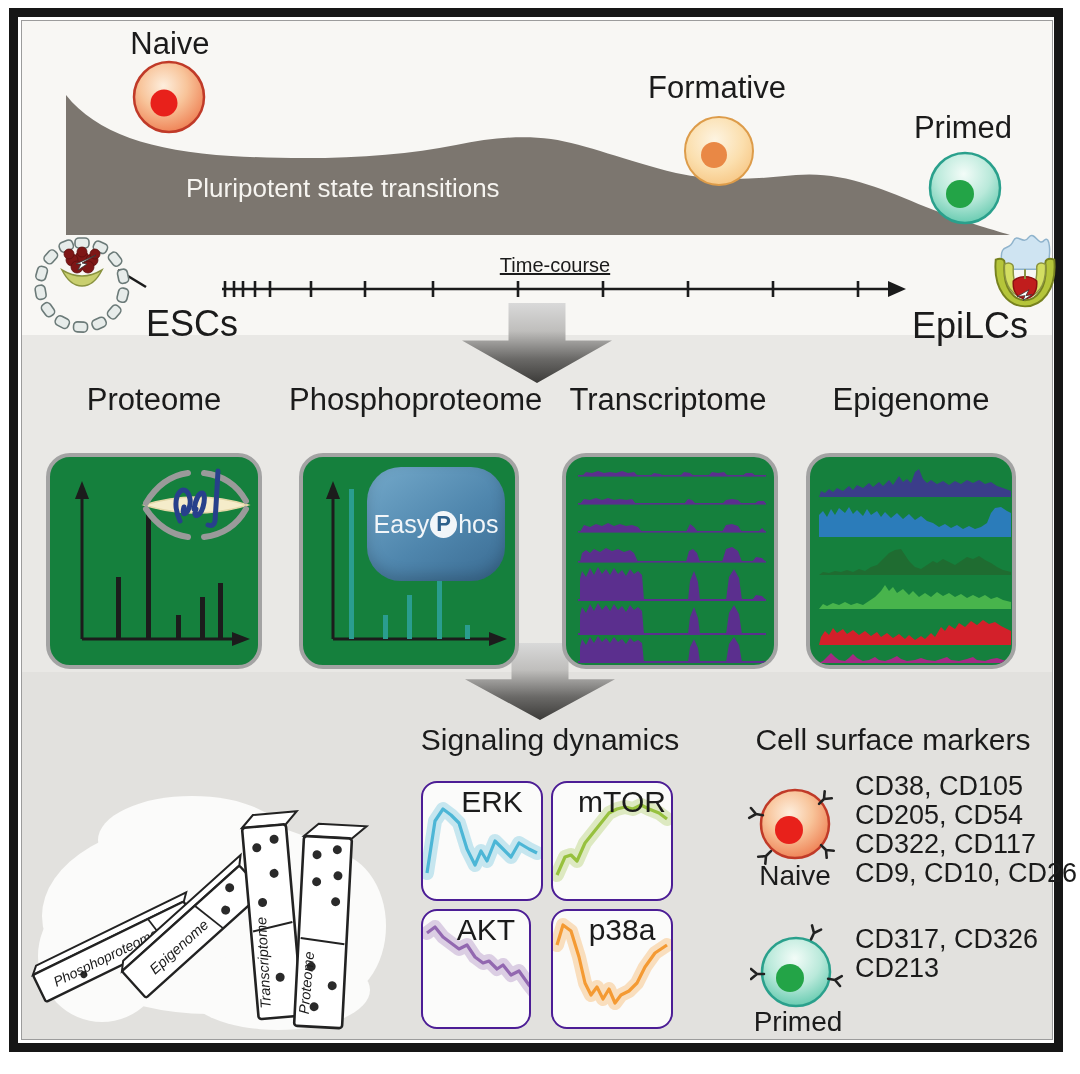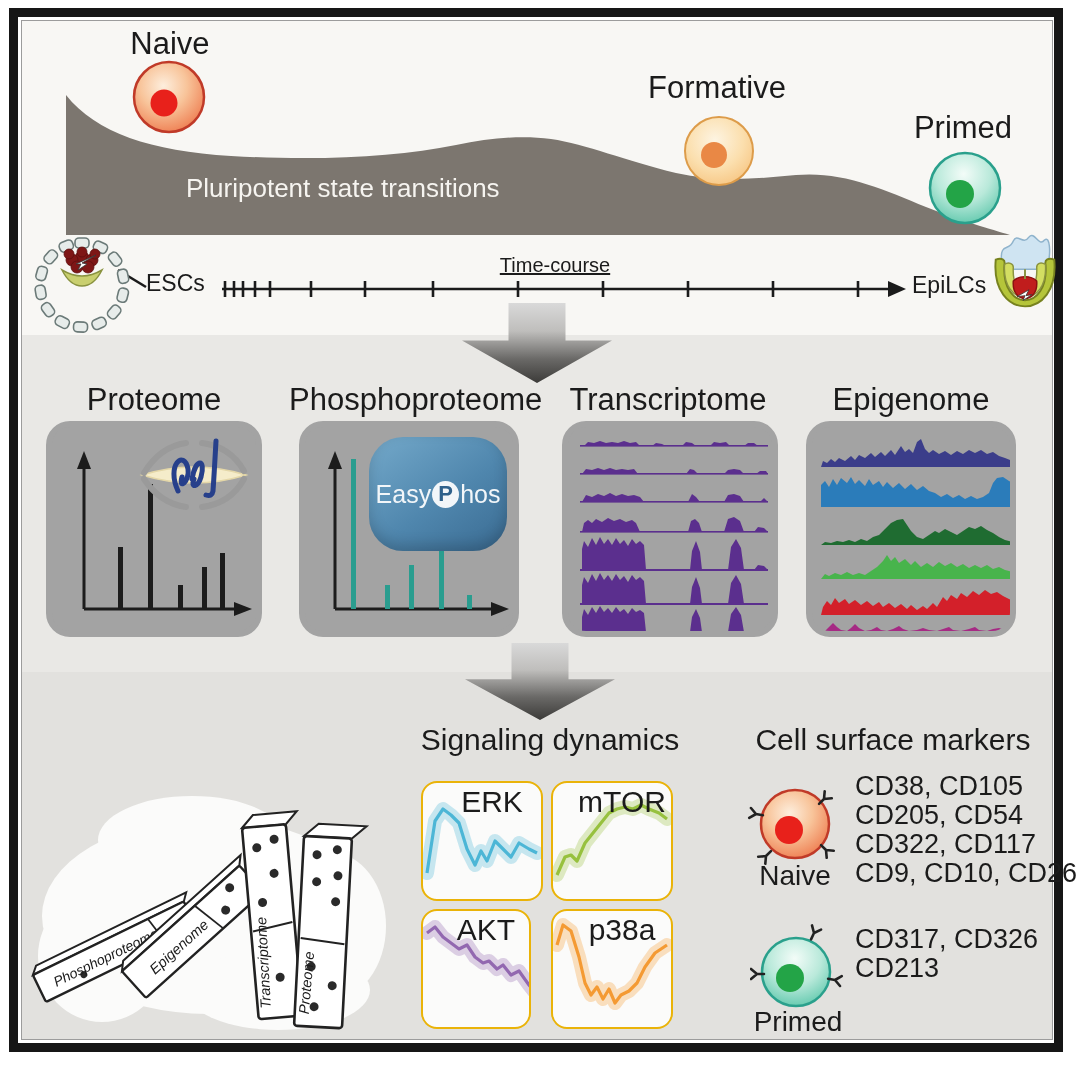--- a/index.html
+++ b/index.html
@@ -7,24 +7,24 @@
          font-family:"Liberation Sans",sans-serif;color:#1b1b1b;overflow:hidden;}
   .abs{position:absolute;}
   
   .frame{left:9px;top:8px;width:1054px;height:1044px;border:9px solid #161616;box-sizing:border-box;background:#ffffff;}
   .frame-inner{left:21px;top:20px;width:1032px;height:1020px;border:1px solid #9c9c9c;box-sizing:border-box;}
   .sec-top{left:22px;top:21px;width:1030px;height:314px;background:#f8f7f4;}
   .sec-mid{left:22px;top:335px;width:1030px;height:337px;background:#e9e8e5;}
   .sec-bot{left:22px;top:672px;width:1030px;height:367px;background:#e2e1de;}
   .h-label{font-size:31px;text-align:center;white-space:nowrap;}
   .hill-label{font-size:26px;color:#f6f4f0;white-space:nowrap;}
-  .tl-text{font-size:23px;white-space:nowrap;}
+  .tl-text{font-size:36px;white-space:nowrap;margin-top:33px;}
   .tc-text{font-size:20px;white-space:nowrap;text-decoration:underline;}
-  .panel{background:#a3a3a3;border:6px solid #a3a3a3;border-radius:24px;box-sizing:border-box;overflow:hidden;}
-  .sig-panel{background:#fbfbfa;border:2px solid #eab308;border-radius:16px;box-sizing:border-box;overflow:hidden;}
+  .panel{background:#15803d;border:4px solid #a3a3a3;border-radius:24px;box-sizing:border-box;overflow:hidden;margin-top:32px;}
+  .sig-panel{background:#fbfbfa;border:2px solid #4c1d95;border-radius:16px;box-sizing:border-box;overflow:hidden;}
   .sig-label{position:absolute;left:24px;right:4px;top:2px;text-align:center;font-size:30px;color:#1b1b1b;}
   .big-arrow{clip-path:polygon(31% 0,69% 0,69% 47%,100% 47%,50% 100%,0 47%,31% 47%);
              background:linear-gradient(180deg,#d9d9d9 0%,#bfbebc 35%,#6a6967 70%,#3c3b39 100%);}
   .marker-lines{font-size:27px;line-height:29px;white-space:nowrap;}
   .cell-name{font-size:28px;text-align:center;}
   .easyphos{border-radius:34px;background:linear-gradient(145deg,#74a9ca 0%,#4f86ad 55%,#3a6b92 100%);
             display:flex;align-items:center;justify-content:center;box-shadow:inset 0 -6px 14px rgba(0,0,0,.18);}
   .easyphos .txt{color:#f2f6f9;font-size:25px;display:flex;align-items:center;}
   .easyphos .pcirc{display:inline-flex;align-items:center;justify-content:center;width:27px;height:27px;border-radius:50%;
                    background:#f2f6f9;color:#2f618b;font-size:22px;font-weight:bold;margin:0 1px;}

